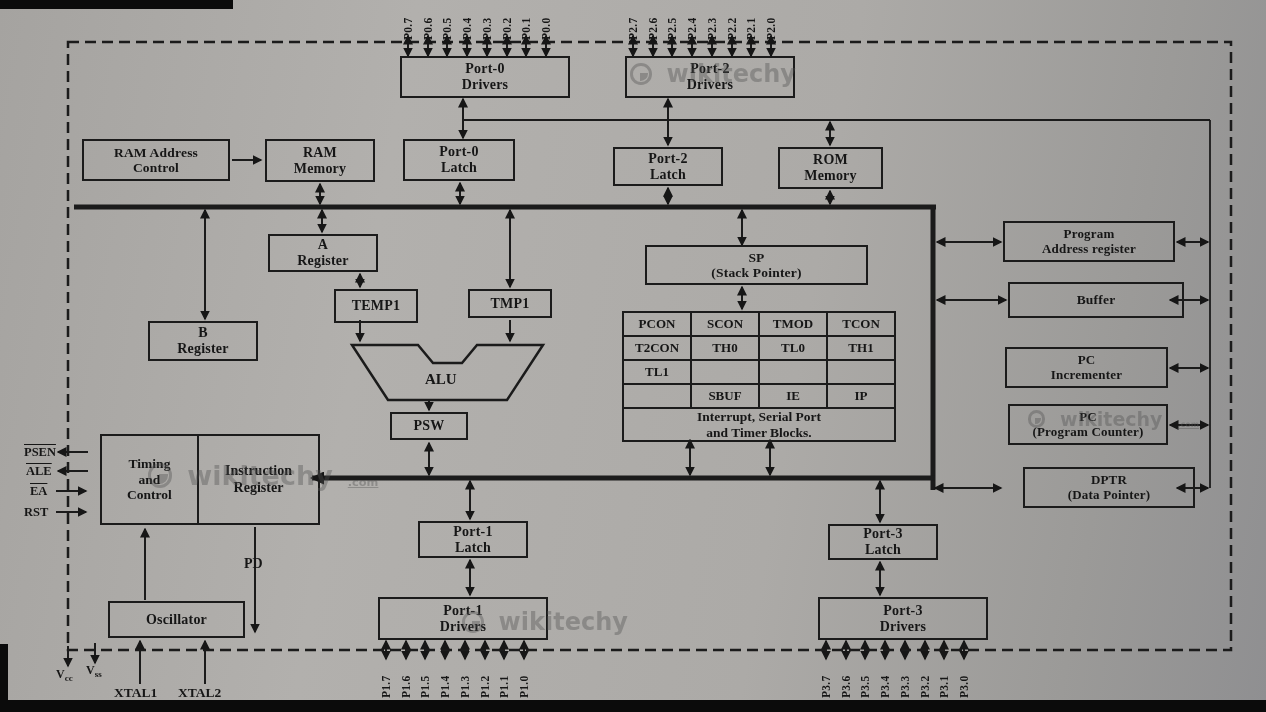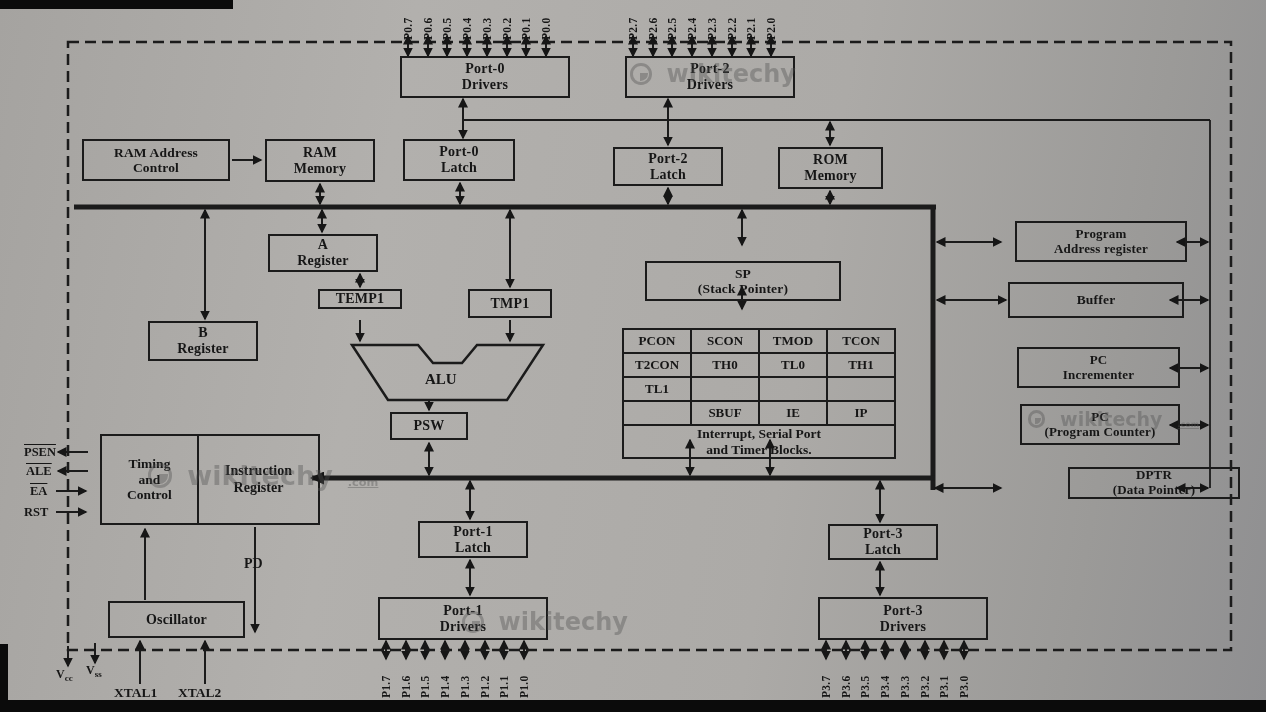--- a/index.html
+++ b/index.html
@@ -3,32 +3,32 @@
 <meta charset="utf-8">
 <style>
   * { margin:0; padding:0; box-sizing:border-box; }
   html,body { width:1266px; height:712px; }
   body { font-family:"Liberation Serif", serif; color:#161616; overflow:hidden; }
   #canvas { position:relative; width:1266px; height:712px;
     background:linear-gradient(100deg,#a5a3a0 0%,#b2b0ad 30%,#acaaa7 62%,#9b9a98 85%,#8f8f91 100%); }
   svg.lines { position:absolute; left:0; top:0; }
   .block { position:absolute; border:2.5px solid #1b1b1b; display:flex; align-items:center; justify-content:center;
     text-align:center; white-space:pre-line; font-weight:bold; font-size:14px; line-height:1.12; letter-spacing:.2px; }
-  .f13 { font-size:13px;margin-left:12px; } .f135 { font-size:13.5px; }
+  .f13 { font-size:13px; } .f135 { font-size:13.5px; }
   .cellwrap { position:absolute; border:2.5px solid #1b1b1b; display:flex;margin-left:12px; }
   .cellwrap .cell { display:flex; align-items:center; justify-content:center; text-align:center;
     white-space:pre-line; font-weight:bold; line-height:1.15; }
   .cellwrap .cell.first { border-right:2.5px solid #1b1b1b; }
   .vpin { position:absolute; width:40px; height:14px; line-height:14px; font-weight:bold; font-size:11.5px;
     transform:rotate(-90deg); text-align:left; letter-spacing:.3px; }
   .siglabel { position:absolute; font-weight:bold; font-size:12.5px; white-space:nowrap; }
   .ov { text-decoration:overline; }
   sub { font-size:9px; }
   .freetext { position:absolute; font-weight:bold; }
-  .sfr { position:absolute; left:622px; top:311px; width:274px; border-collapse:collapse; table-layout:fixed;margin-top:17px; }
+  .sfr { position:absolute; left:622px; top:311px; width:274px; border-collapse:collapse; table-layout:fixed; }
   .sfr td { border:2px solid #1b1b1b; height:24px; text-align:center; font-weight:bold; font-size:13px;
     font-family:"Liberation Serif", serif; padding:0; overflow:hidden; }
   .sfr td.foot { height:31px; white-space:pre-line; font-size:13.5px; line-height:1.15; }
   .frame-bar { position:absolute; background:#0b0b0b; }
   .wm { position:absolute; color:#515151; opacity:.38; font-family:"DejaVu Sans", sans-serif; font-weight:bold;
     display:flex; align-items:center; gap:15px; z-index:5; pointer-events:none; }
   .wm .logo { border:3px solid #515151; border-radius:50%; width:.9em; height:.9em; display:inline-block; position:relative; flex:none; }
   .wm .logo::after { content:""; position:absolute; right:1px; bottom:1px; width:52%; height:52%;
     background:#515151; border-radius:0 0 90% 0; }
   .wm .dotcom { font-size:.42em; align-self:flex-end; padding-bottom:.15em;text-decoration:underline; }
@@ -201,34 +201,34 @@
   <div class="block" style="left:403px;top:139px;width:112px;height:42px">Port-0
 Latch</div>
   <div class="block" style="left:613px;top:147px;width:110px;height:39px">Port-2
 Latch</div>
   <div class="block" style="left:778px;top:147px;width:105px;height:42px">ROM
 Memory</div>
   <div class="block" style="left:268px;top:234px;width:110px;height:38px">A
 Register</div>
   <div class="block" style="left:148px;top:321px;width:110px;height:40px">B
 Register</div>
-  <div class="block" style="left:318px;top:289px;width:84px;height:20px">TEMP1</div>
+  <div class="block" style="left:334px;top:289px;width:84px;height:34px">TEMP1</div>
   <div class="block" style="left:468px;top:289px;width:84px;height:29px">TMP1</div>
   <div class="freetext" style="left:425px;top:371px;font-size:15px">ALU</div>
   <div class="block" style="left:390px;top:412px;width:78px;height:28px">PSW</div>
-  <div class="block f135" style="left:645px;top:261px;width:196px;height:40px">SP
+  <div class="block f135" style="left:645px;top:245px;width:223px;height:40px">SP
 (Stack Pointer)</div>
   <div class="block f13" style="left:1003px;top:221px;width:172px;height:41px">Program
 Address register</div>
   <div class="block f135" style="left:1008px;top:282px;width:176px;height:36px">Buffer</div>
   <div class="block f13" style="left:1005px;top:347px;width:163px;height:41px">PC
 Incrementer</div>
   <div class="block f13" style="left:1008px;top:404px;width:160px;height:41px">PC
 (Program Counter)</div>
-  <div class="block f13" style="left:1056px;top:467px;width:172px;height:32px">DPTR
+  <div class="block f13" style="left:1023px;top:467px;width:172px;height:41px">DPTR
 (Data Pointer)</div>
 
   <div class="cellwrap" style="left:88px;top:434px;width:220px;height:91px">
     <div class="cell first f135" style="width:97px">Timing
 and
 Control</div>
     <div class="cell" style="flex:1;font-size:14px">Instruction
 Register</div>
   </div>
 

